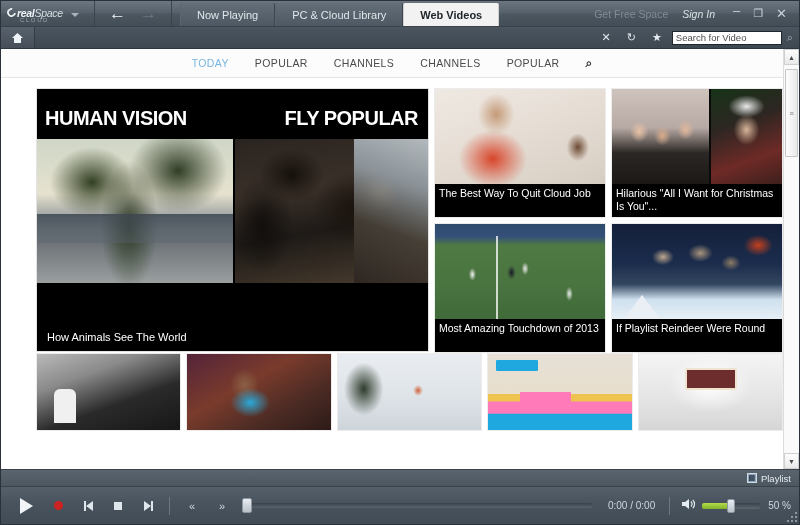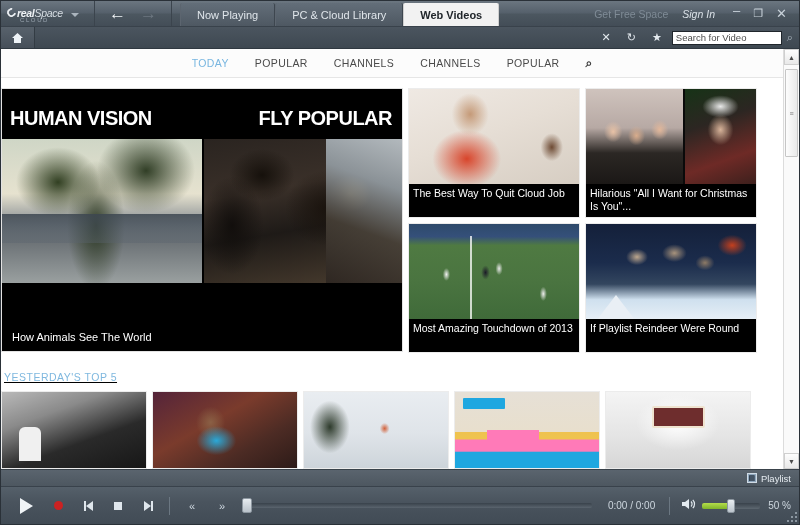--- a/index.html
+++ b/index.html
@@ -112,21 +112,21 @@
 
   .navbar {
     height: 29px; display: flex; align-items: center; justify-content: center;
     gap: 26px; background: #fcfcfc; border-bottom: 1px solid #e6e6e6;
     flex-shrink: 0;
   }
   .navitem { font-size: 10.5px; letter-spacing: .4px; color: #4a4a4a; }
   .navitem.active { color: #78b6e0; }
   .navsearch { color: #3c3c3c; font-size: 12px; font-weight: bold;}
 
-  .content { flex: 1; padding: 10px 0 0 0; overflow: hidden; background:#fff;text-decoration:underline;}
+  .content { flex: 1; padding: 10px 0 0 35px; overflow: hidden; background:#fff;}
 
   .featrow { display: flex; gap: 5px; }
   .hero {
     width: 402px; height: 264px; background: #000; position: relative;
     overflow: hidden; border: 1px solid #e3e3e3;
   }
   .hero .lbl {
     position: absolute; top: 18px; font-family: "Liberation Sans", sans-serif;
     font-weight: bold; font-size: 20px; color: #fff; letter-spacing: -0.5px;
   }
@@ -430,21 +430,20 @@
                 <div class="ttl">Most Amazing Touchdown of 2013</div>
               </div>
               <div class="thumb reindeer">
                 <div class="pic"></div>
                 <div class="ttl">If Playlist Reindeer Were Round</div>
               </div>
             </div>
           </div>
         </div>
 
-        <div class="sectitle">YESTERDAY'S TOP 5</div>
 
         <div class="top5">
           <div class="t5 a"></div>
           <div class="t5 b"></div>
           <div class="t5 c"></div>
           <div class="t5 d"></div>
           <div class="t5 e"></div>
         </div>
 
       </div>

